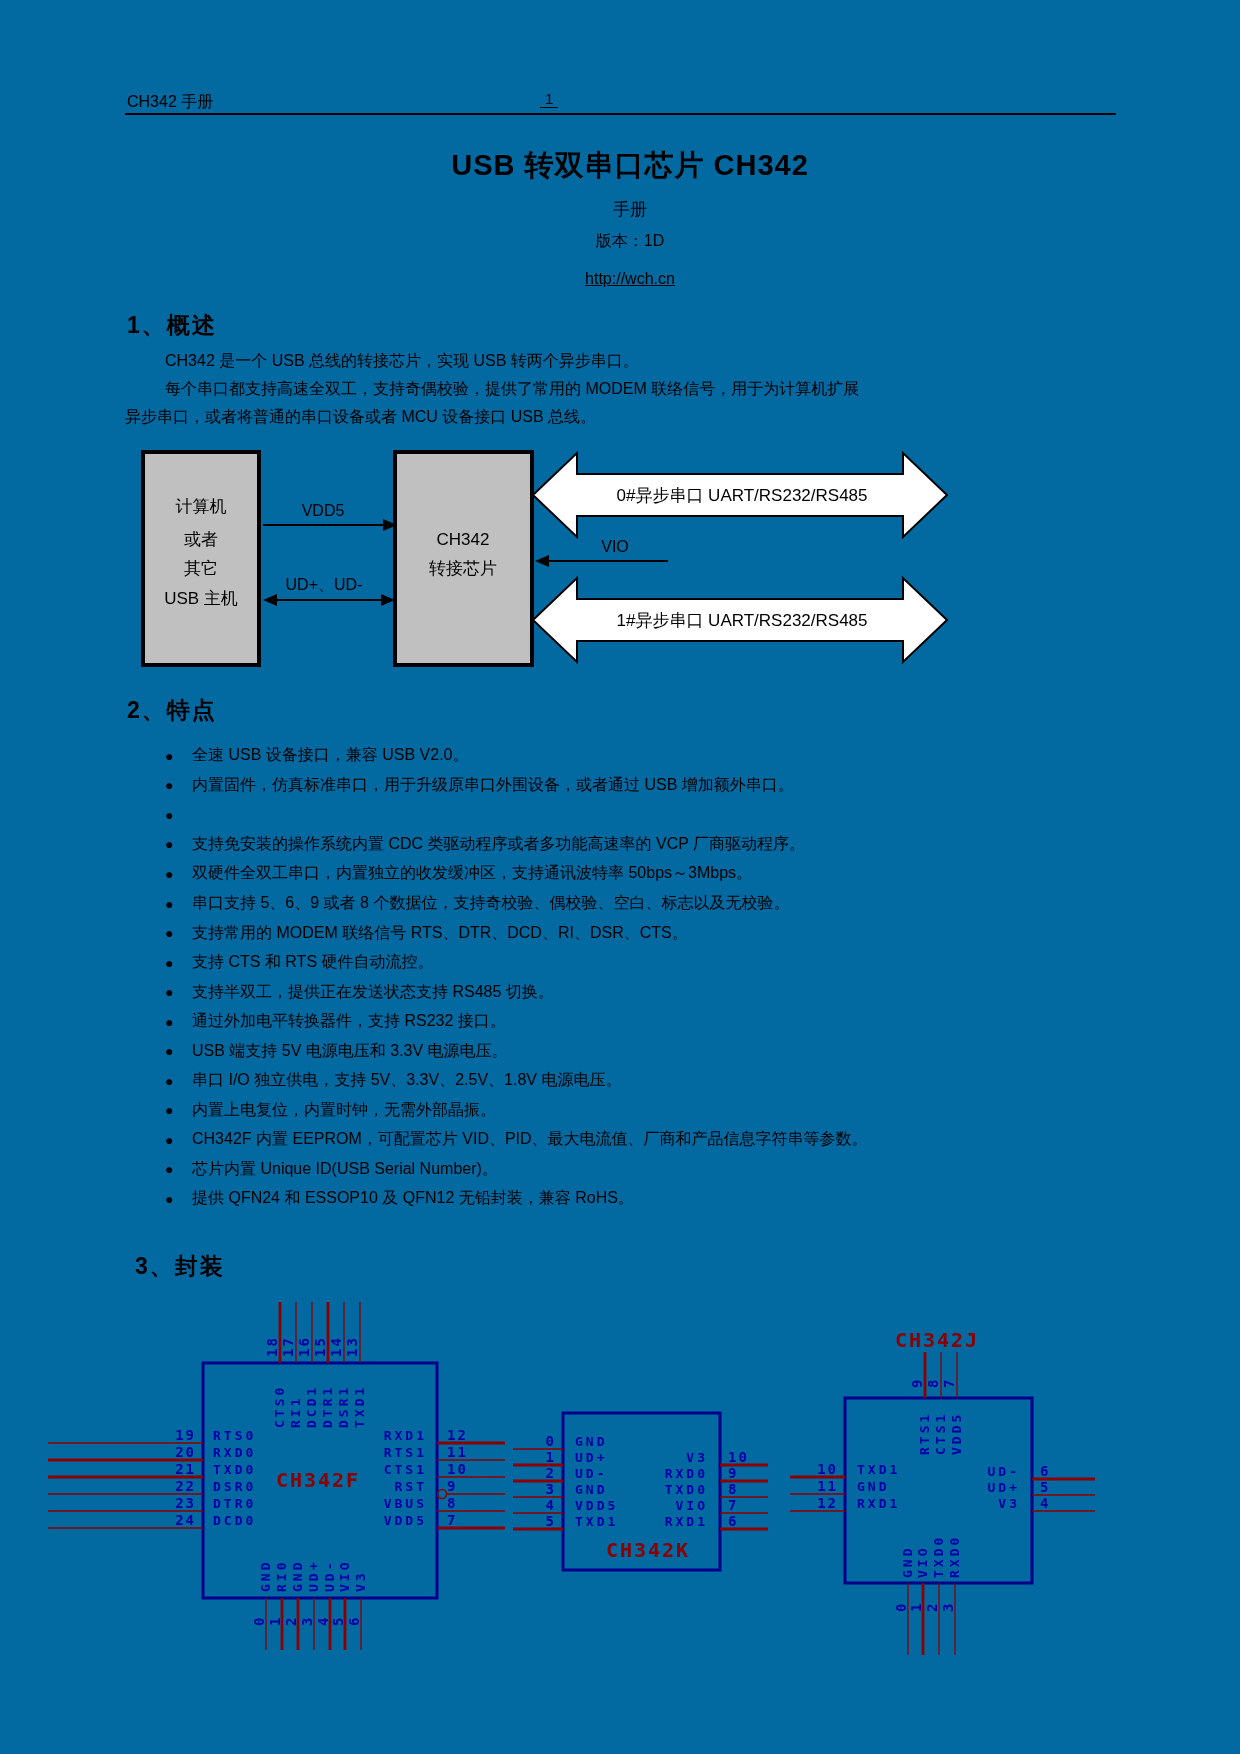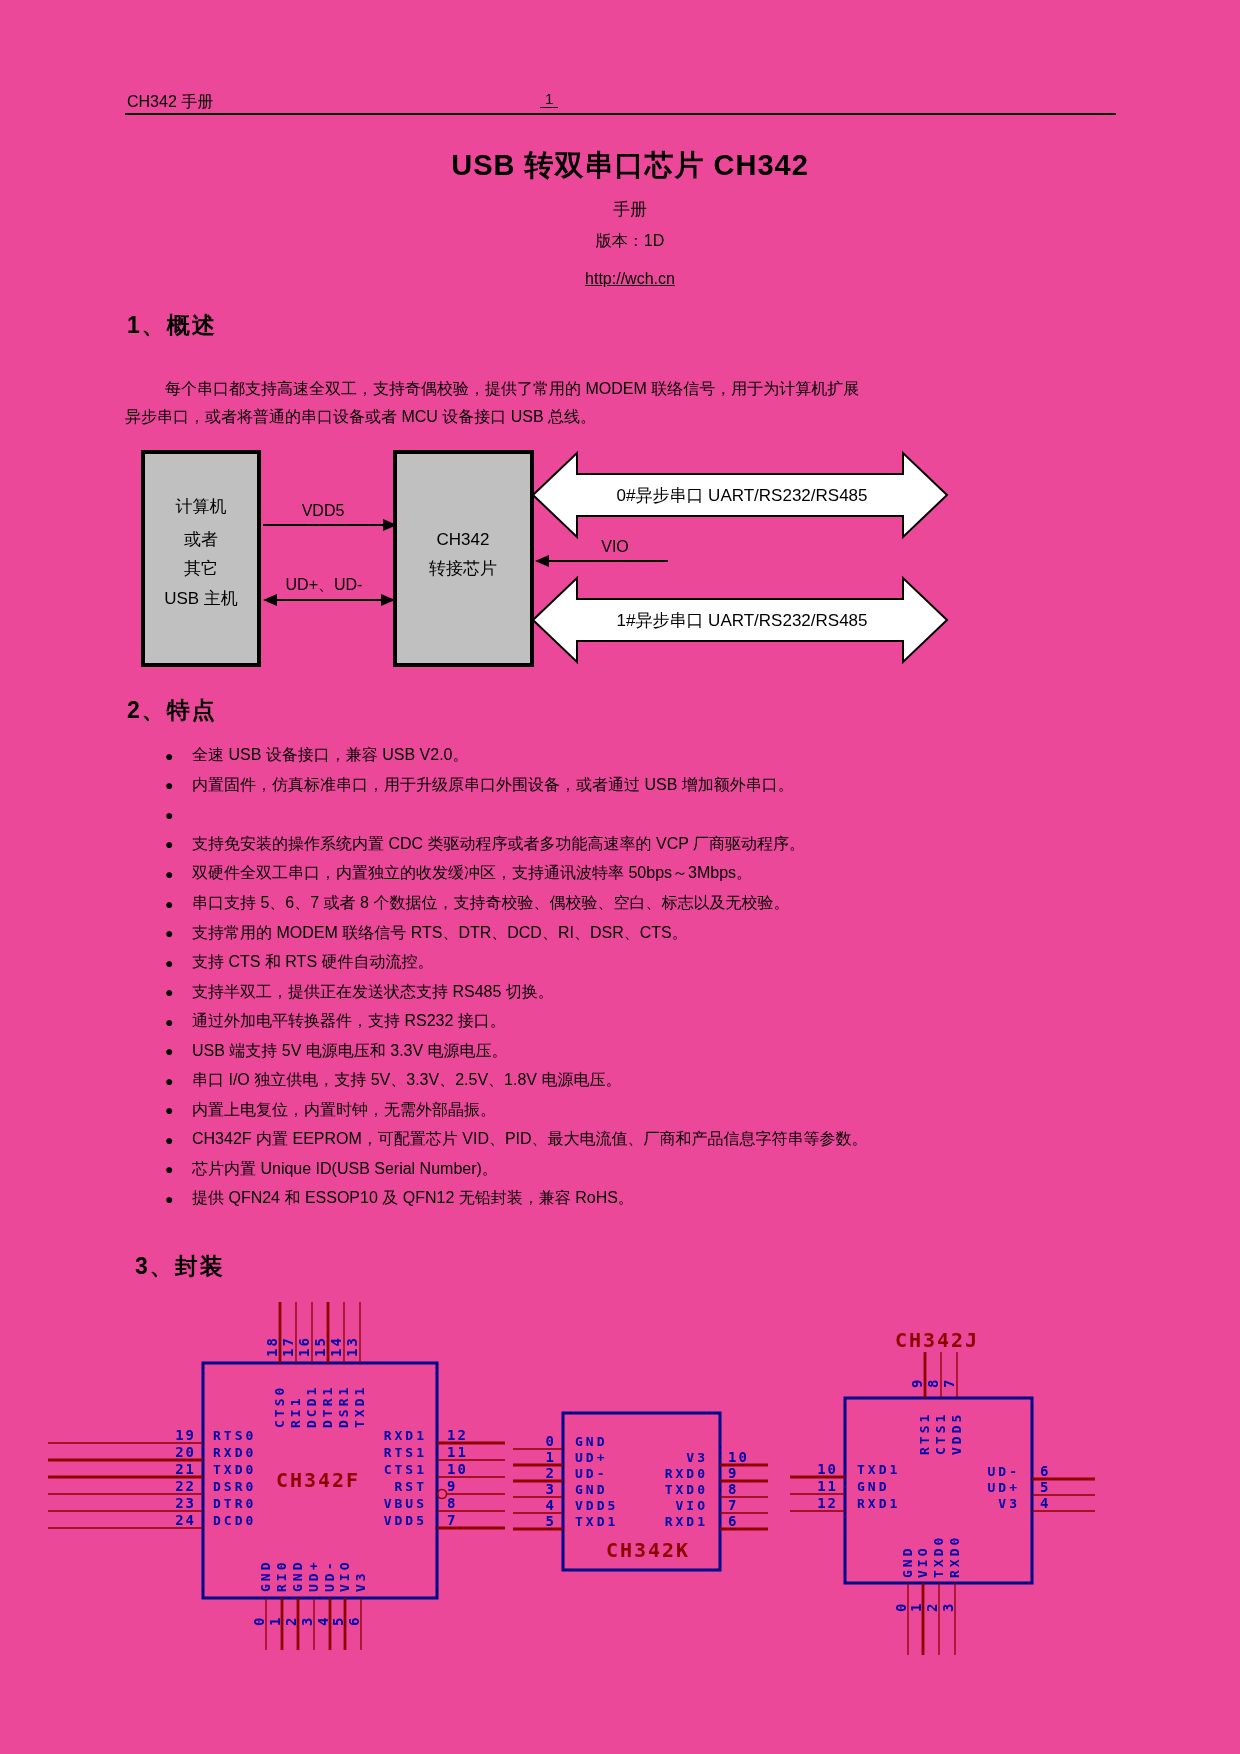--- a/index.html
+++ b/index.html
@@ -1,16 +1,16 @@
 <!DOCTYPE html>
 <html><head>
 <meta charset="utf-8">
 <style>
   html,body{margin:0;padding:0;background:#fff;}
-  .page{position:relative;width:1240px;height:1754px;background:#ec4899;
+  .page{position:relative;width:1240px;height:1754px;background:#0369a1;
         font-family:"Liberation Sans",sans-serif;color:#000;overflow:hidden;}
   .abs{position:absolute;white-space:nowrap;}
   .hdr-left{left:127px;top:92px;font-size:16px;}
   .hdr-page{left:540px;top:90px;font-size:15px;border-bottom:1.5px solid #000;padding:0 5px;}
   .hdr-rule{left:125px;top:113px;width:991px;height:2px;background:#000;}
   .center-wrap{left:125px;top:0;width:1010px;text-align:center;}
   .doc-title{top:146px;font-size:29px;font-weight:bold;letter-spacing:1px;text-align:center;}
   .doc-sub{top:198px;font-size:17px;}
   .doc-ver{top:231px;font-size:16px;}
   .doc-link{top:270px;font-size:16px;}
@@ -48,20 +48,21 @@
   <div class="abs hdr-left">CH342 手册</div>
   <div class="abs hdr-page">1</div>
   <div class="abs hdr-rule"></div>
 
   <div class="abs center-wrap doc-title">USB 转双串口芯片 CH342</div>
   <div class="abs center-wrap doc-sub">手册</div>
   <div class="abs center-wrap doc-ver">版本：1D</div>
   <div class="abs center-wrap doc-link"><a href="#">http://wch.cn</a></div>
 
   <div class="abs sec-head s1-head">1、概述</div>
+  <div class="abs body-text para1">CH342 是一个 USB 总线的转接芯片，实现 USB 转两个异步串口。</div>
   <div class="abs body-text para2a">每个串口都支持高速全双工，支持奇偶校验，提供了常用的 MODEM 联络信号，用于为计算机扩展</div>
   <div class="abs body-text para2b">异步串口，或者将普通的串口设备或者 MCU 设备接口 USB 总线。</div>
 
   <div class="abs sec-head s2-head">2、特点</div>
   <div class="abs features">
     <div class="feature-item">
         <span class="mark">●</span>
         <span>全速 USB 设备接口，兼容 USB V2.0。</span>
       </div>
     <div class="feature-item">
@@ -74,21 +75,21 @@
     <div class="feature-item">
         <span class="mark">●</span>
         <span>支持免安装的操作系统内置 CDC 类驱动程序或者多功能高速率的 VCP 厂商驱动程序。</span>
       </div>
     <div class="feature-item">
         <span class="mark">●</span>
         <span>双硬件全双工串口，内置独立的收发缓冲区，支持通讯波特率 50bps～3Mbps。</span>
       </div>
     <div class="feature-item">
         <span class="mark">●</span>
-        <span>串口支持 5、6、7 或者 8 个数据位，支持奇校验、偶校验、空白、标志以及无校验。</span>
+        <span>串口支持 5、6、9 或者 8 个数据位，支持奇校验、偶校验、空白、标志以及无校验。</span>
       </div>
     <div class="feature-item">
         <span class="mark">●</span>
         <span>支持常用的 MODEM 联络信号 RTS、DTR、DCD、RI、DSR、CTS。</span>
       </div>
     <div class="feature-item">
         <span class="mark">●</span>
         <span>支持 CTS 和 RTS 硬件自动流控。</span>
       </div>
     <div class="feature-item">

